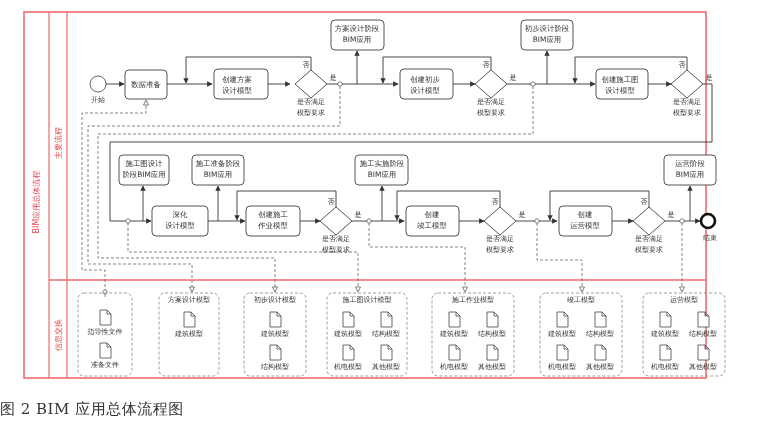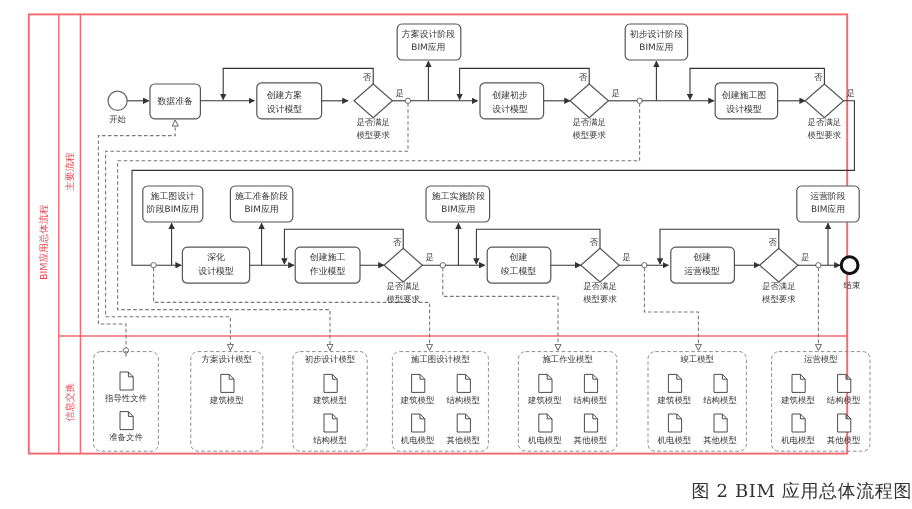--- a/index.html
+++ b/index.html
@@ -1,19 +1,19 @@
 <!DOCTYPE html>
 <html><head>
 <meta charset="utf-8">
 <style>
   html, body { margin: 0; padding: 0; background: #ffffff; }
   body { width: 760px; height: 424px; overflow: hidden; position: relative;
          font-family: "DejaVu Serif", "Liberation Serif", serif; }
   #canvas { position: absolute; left: 0; top: 0; }
-  .caption { position: absolute; left: 0; width: 760px; top: 400px; text-align: right;
+  .caption { position: absolute; left: 0; width: 760px; top: 400px; text-align: left;
              font-size: 15px; color: #333; letter-spacing: 0.5px;
              font-family: "DejaVu Serif", "Liberation Serif", serif; }
   svg text { font-family: "DejaVu Sans", "Liberation Sans", sans-serif; fill: #333; }
   .lane-label { fill: #e8454f; font-size: 8px; }
   .node-text { font-size: 7.4px; }
   .small-text { font-size: 7px; }
   .doc-text { font-size: 7px; }
 </style>
 </head>
 <body>

